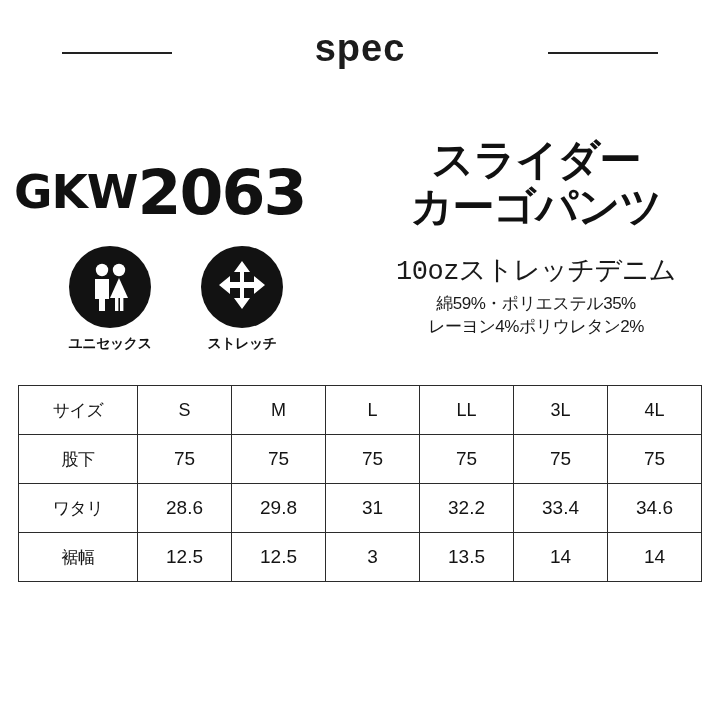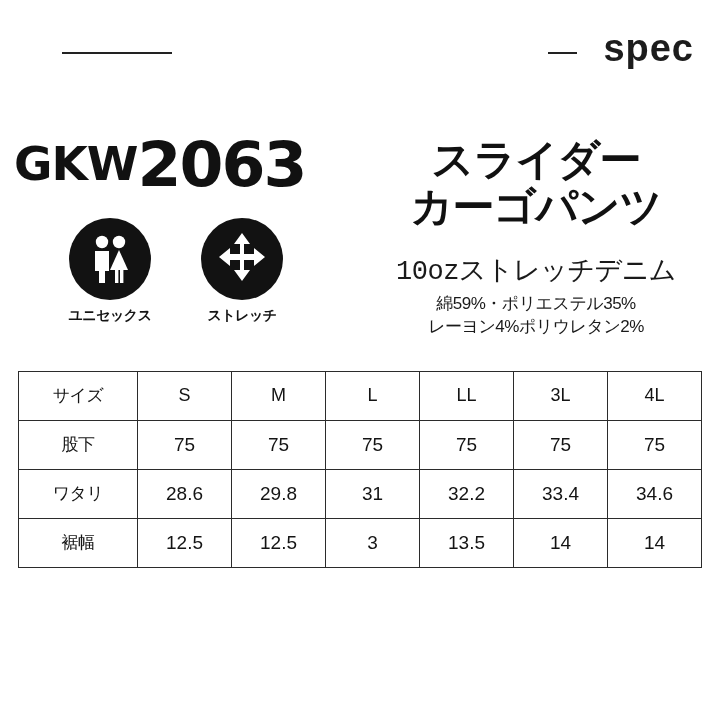--- a/index.html
+++ b/index.html
@@ -14,21 +14,21 @@
     color: #1a1a1a;
     overflow: hidden;
   }
 
   
   .spec-header {
     position: relative;
     height: 96px;
     display: flex;
     align-items: center;
-    justify-content: flex-end;
+    justify-content: center;
   }
   .spec-title {
     font-size: 38px;
     font-weight: bold;
     letter-spacing: 1px;
     color: #1c1c1c;
     padding: 0 26px;
     background: #ffffff;
     position: relative;
     z-index: 2;
@@ -47,20 +47,21 @@
   
   .model-block {
     display: flex;
     align-items: flex-start;
     padding: 38px 22px 0 14px;
     box-sizing: border-box;
   }
   .model-left {
     width: 360px;
     flex: 0 0 360px;
+    margin-top: 28px;
   }
   .model-code {
     font-family: "DejaVu Sans", "Liberation Sans", sans-serif;
     font-size: 62px;
     font-weight: bold;
     letter-spacing: -2px;
     line-height: 1;
     color: #111111;
     white-space: nowrap;
     transform: scaleX(1.02);

